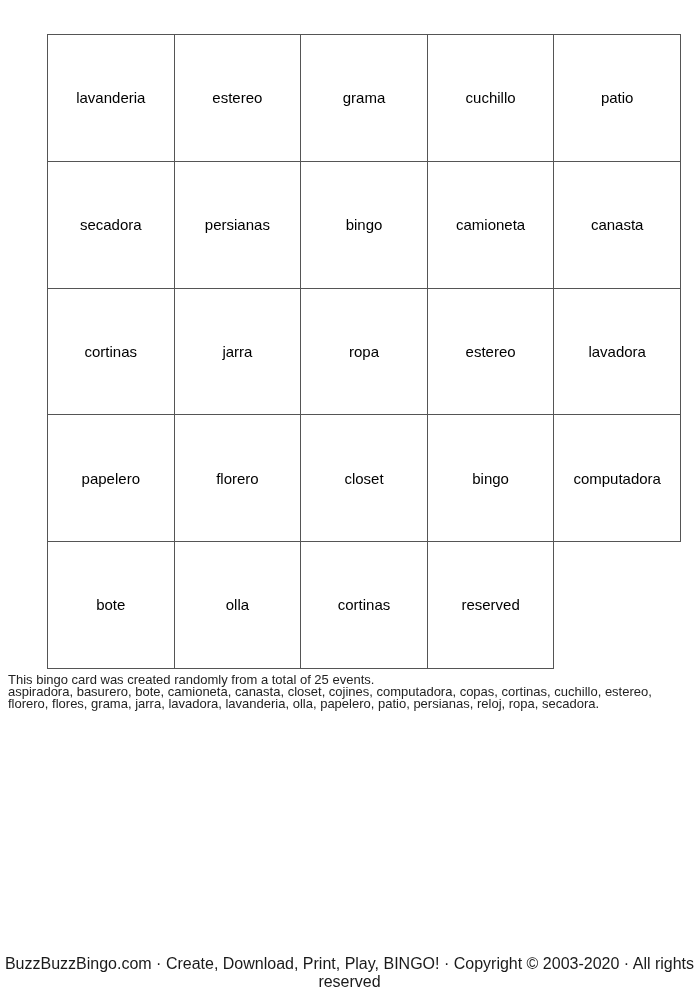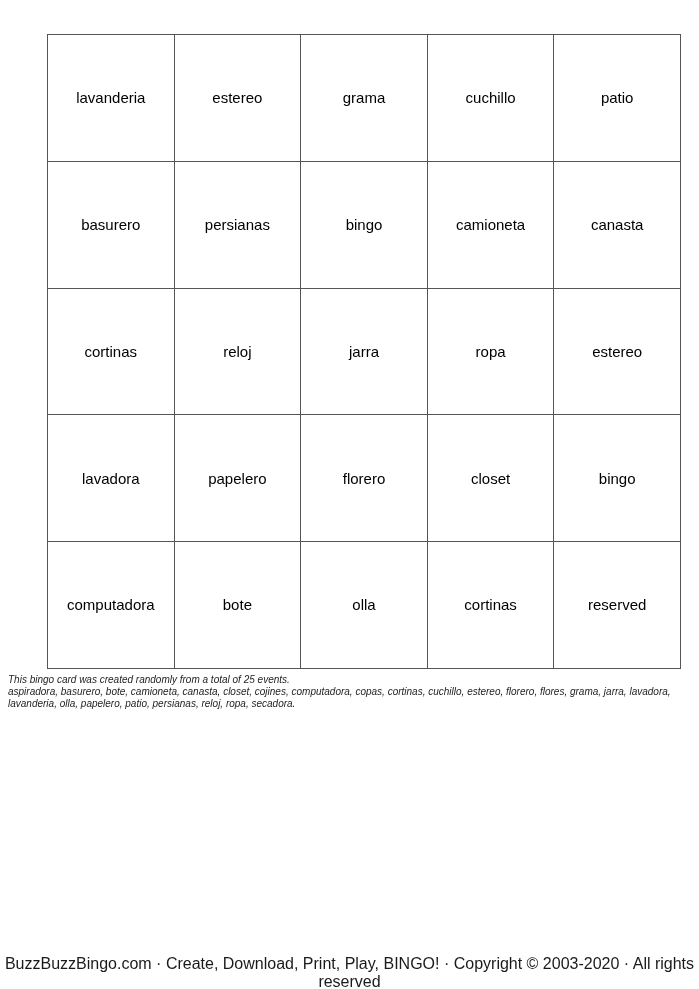--- a/index.html
+++ b/index.html
@@ -49,24 +49,23 @@
     color: #000000;
     background: #ffffff;
     overflow: hidden;
   }
   
   .footnote {
     position: absolute;
     left: 8px;
     top: 674px;
     width: 684px;
-    font-size: 10px;
+    font-size: 13px;
     line-height: 12.2px;
     color: #232323;
-    font-style: italic;
   }
   .footnote-line {
     display: block;
     white-space: normal;
   }
   
   .footer {
     position: absolute;
     left: 0;
     top: 955px;
@@ -82,28 +81,27 @@
 
 <div class="page">
 
   <div class="bingo-grid">
     <div class="bingo-cell">lavanderia</div>
     <div class="bingo-cell">estereo</div>
     <div class="bingo-cell">grama</div>
     <div class="bingo-cell">cuchillo</div>
     <div class="bingo-cell">patio</div>
 
-    <div class="bingo-cell">basurero</div>
+    <div class="bingo-cell">secadora</div>
     <div class="bingo-cell">persianas</div>
     <div class="bingo-cell">bingo</div>
     <div class="bingo-cell">camioneta</div>
     <div class="bingo-cell">canasta</div>
 
     <div class="bingo-cell">cortinas</div>
-    <div class="bingo-cell">reloj</div>
     <div class="bingo-cell">jarra</div>
     <div class="bingo-cell">ropa</div>
     <div class="bingo-cell">estereo</div>
 
     <div class="bingo-cell">lavadora</div>
     <div class="bingo-cell">papelero</div>
     <div class="bingo-cell">florero</div>
     <div class="bingo-cell">closet</div>
     <div class="bingo-cell">bingo</div>
 

